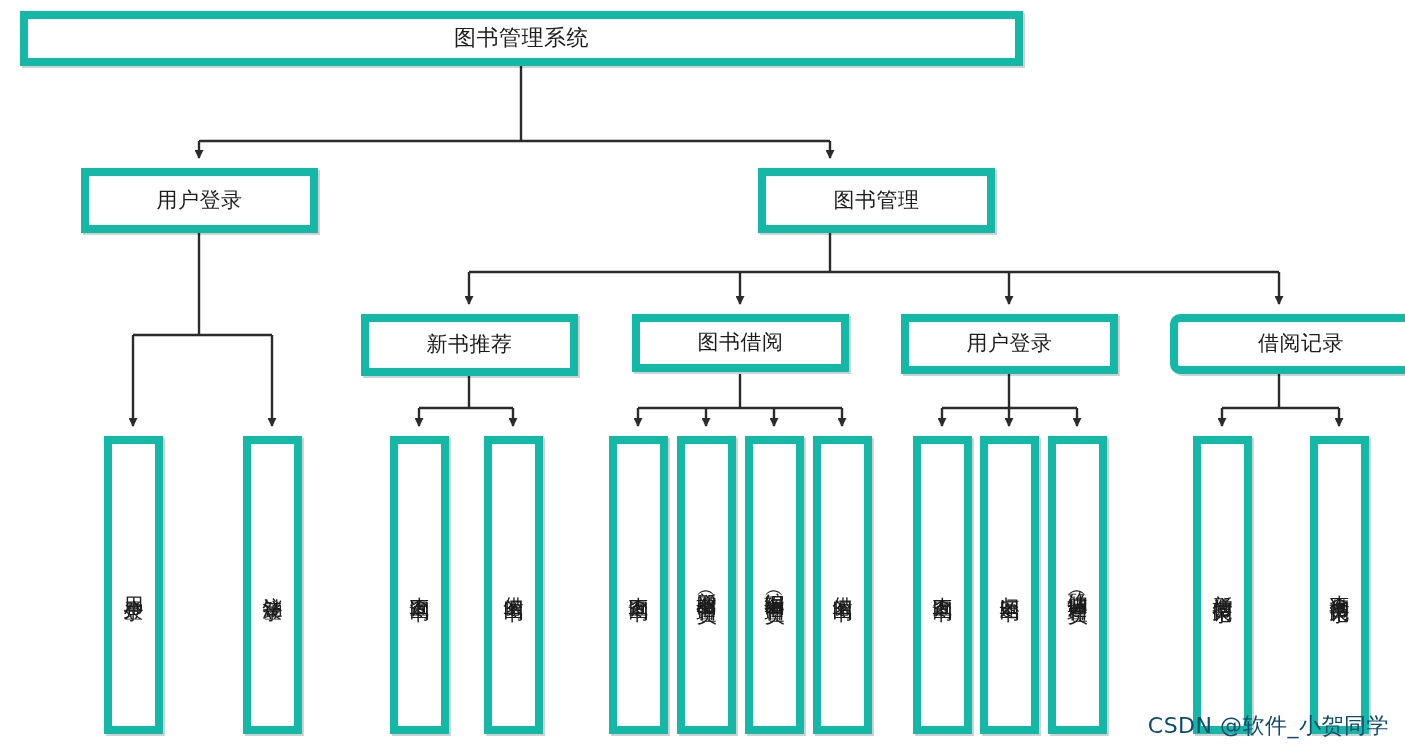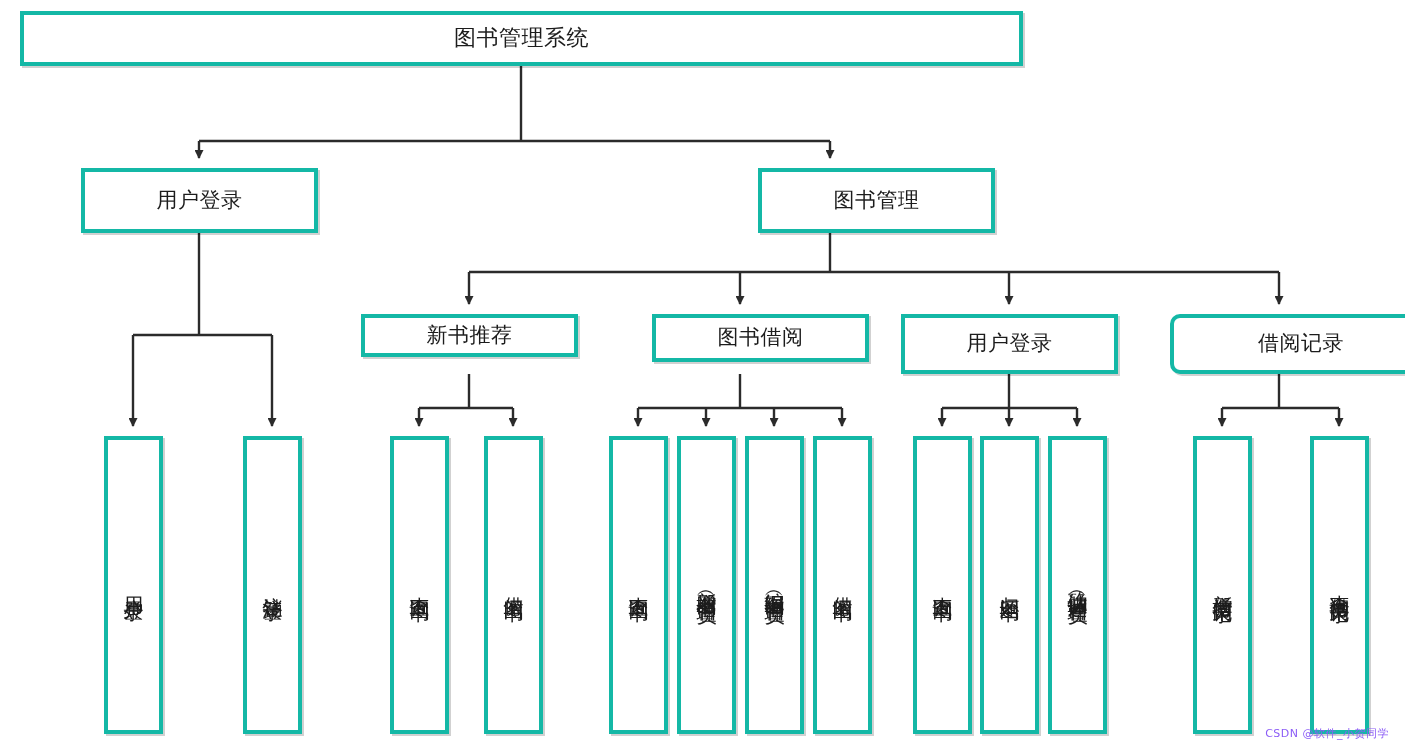--- a/index.html
+++ b/index.html
@@ -21,21 +21,21 @@
     position: absolute;
     left: 0;
     top: 0;
     width: 1405px;
     height: 747px;
   }
   .node-box {
     position: absolute;
     box-sizing: border-box;
     background: #ffffff;
-    border: 4px solid #14b8a6;
+    border: 8px solid #14b8a6;
     display: flex;
     align-items: center;
     justify-content: center;
     box-shadow: 2px 2px 0 rgba(0,0,0,0.18);
   }
   .node-label {
     color: #1c1c1c;
     font-size: 21px;
     line-height: 1.22;
     letter-spacing: 0.5px;
@@ -50,22 +50,22 @@
     line-height: 1.05;
     max-height: 100%;
   }
   .node-box.level-0 .node-label { font-size: 22px; }
   .node-box.level-1 .node-label { font-size: 21px; }
   .node-box.level-2 .node-label { font-size: 21px; }
   .watermark {
     position: absolute;
     right: 16px;
     bottom: 6px;
-    color: #8b5cf6;
-    font-size: 11px;
+    color: #0c4a6e;
+    font-size: 22px;
     letter-spacing: 0.5px;
     white-space: nowrap;
     pointer-events: none;
   }
 </style>
 </head>
 <body>
 
 <div id="diagram-root">
 
@@ -123,24 +123,24 @@
     <span class="node-label">图书管理系统</span>
   </div>
 
   <div class="node-box level-1" style="left:81px; top:168px; width:237px; height:65px;">
     <span class="node-label">用户登录</span>
   </div>
   <div class="node-box level-1" style="left:711px; top:168px; width:237px; height:65px;margin-left:47px;">
     <span class="node-label">图书管理</span>
   </div>
 
-  <div class="node-box level-2" style="left:361px; top:314px; width:217px; height:43px;">
+  <div class="node-box level-2" style="left:361px; top:314px; width:217px; height:62px;">
     <span class="node-label">新书推荐</span>
   </div>
-  <div class="node-box level-2" style="left:632px; top:314px; width:217px; height:48px;margin-left:20px;">
+  <div class="node-box level-2" style="left:632px; top:314px; width:217px; height:58px;">
     <span class="node-label">图书借阅</span>
   </div>
   <div class="node-box level-2" style="left:901px; top:314px; width:217px; height:60px;">
     <span class="node-label">用户登录</span>
   </div>
   <div class="node-box level-2" style="left:1170px; top:314px; width:262px; height:60px;border-radius:10px;">
     <span class="node-label">借阅记录</span>
   </div>
 
   <div class="node-box vertical" style="left:104px; top:436px; width:59px; height:298px;">

